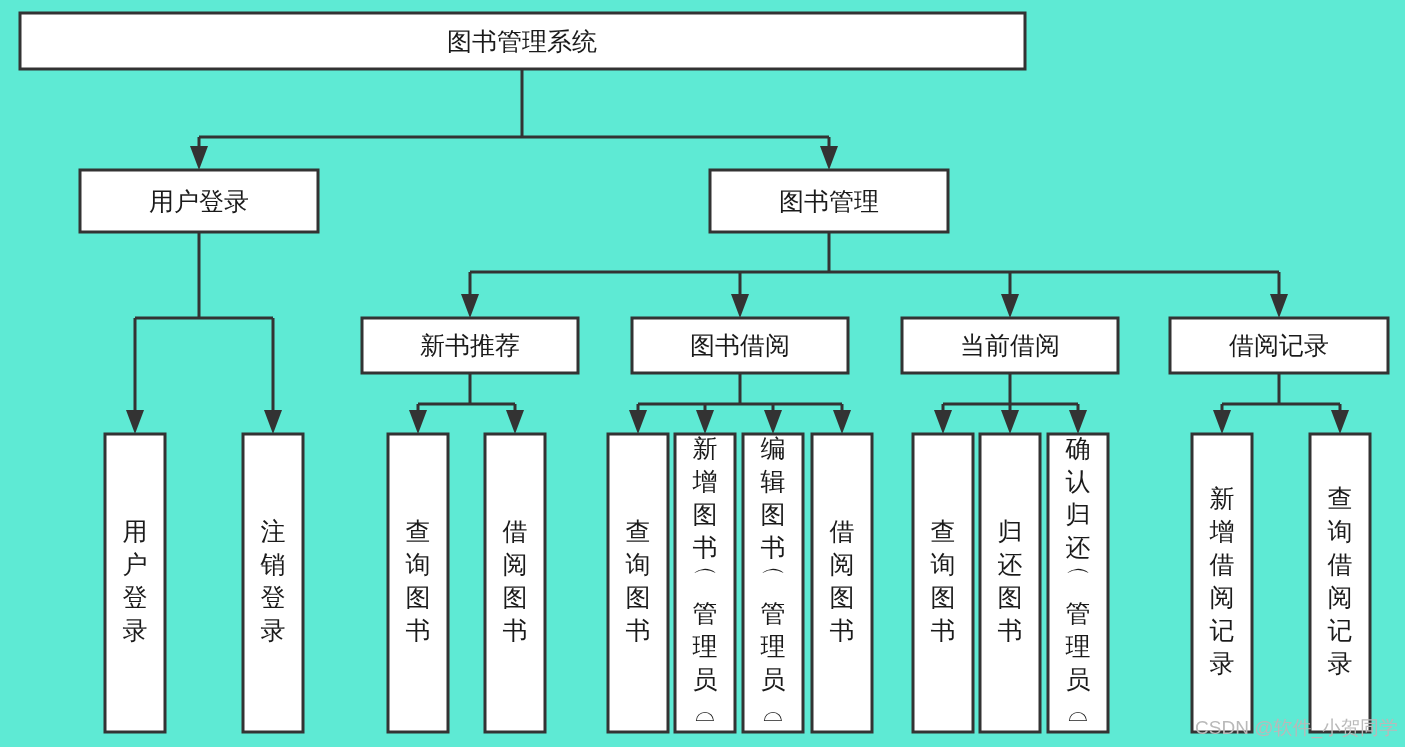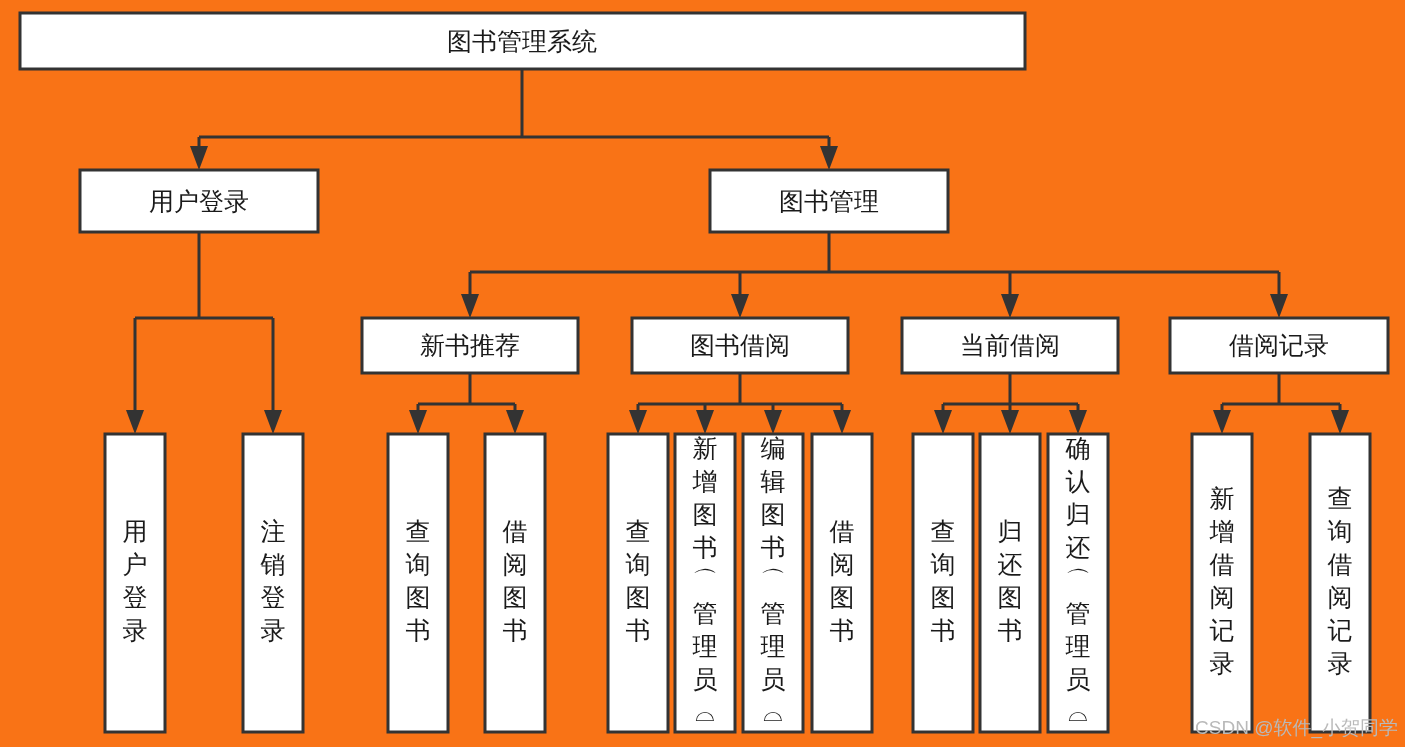--- a/index.html
+++ b/index.html
@@ -7,21 +7,21 @@
     padding: 0;
     background: #ffffff;
   }
   body {
     font-family: "Liberation Sans", "DejaVu Sans", sans-serif;
   }
   #diagram-root {
     position: relative;
     width: 1405px;
     height: 747px;
-    background: #f97316;
+    background: #5eead4;
     overflow: hidden;
   }
   svg.diagram-canvas {
     position: absolute;
     left: 0;
     top: 0;
     width: 1405px;
     height: 747px;
     display: block;
   }

